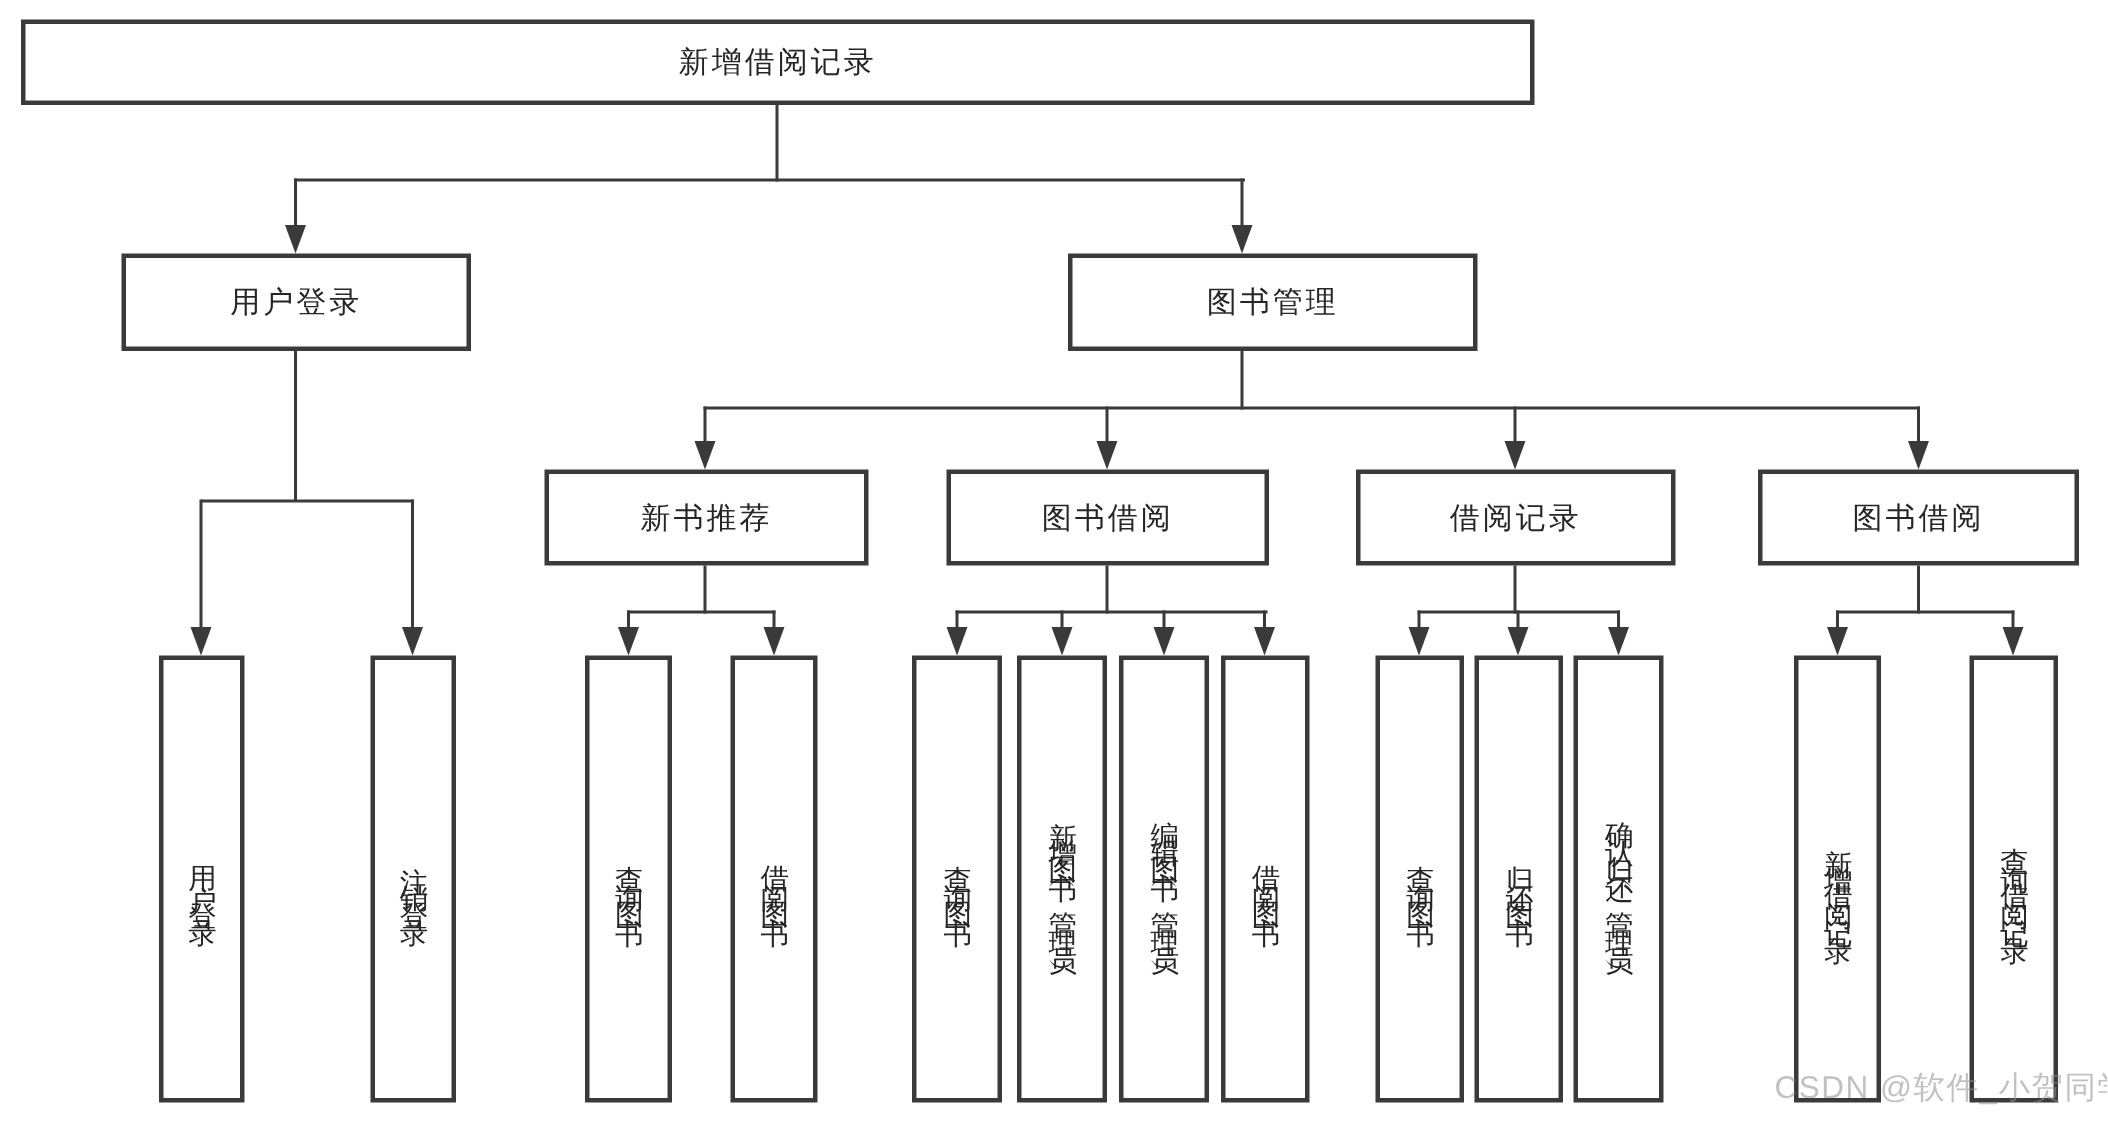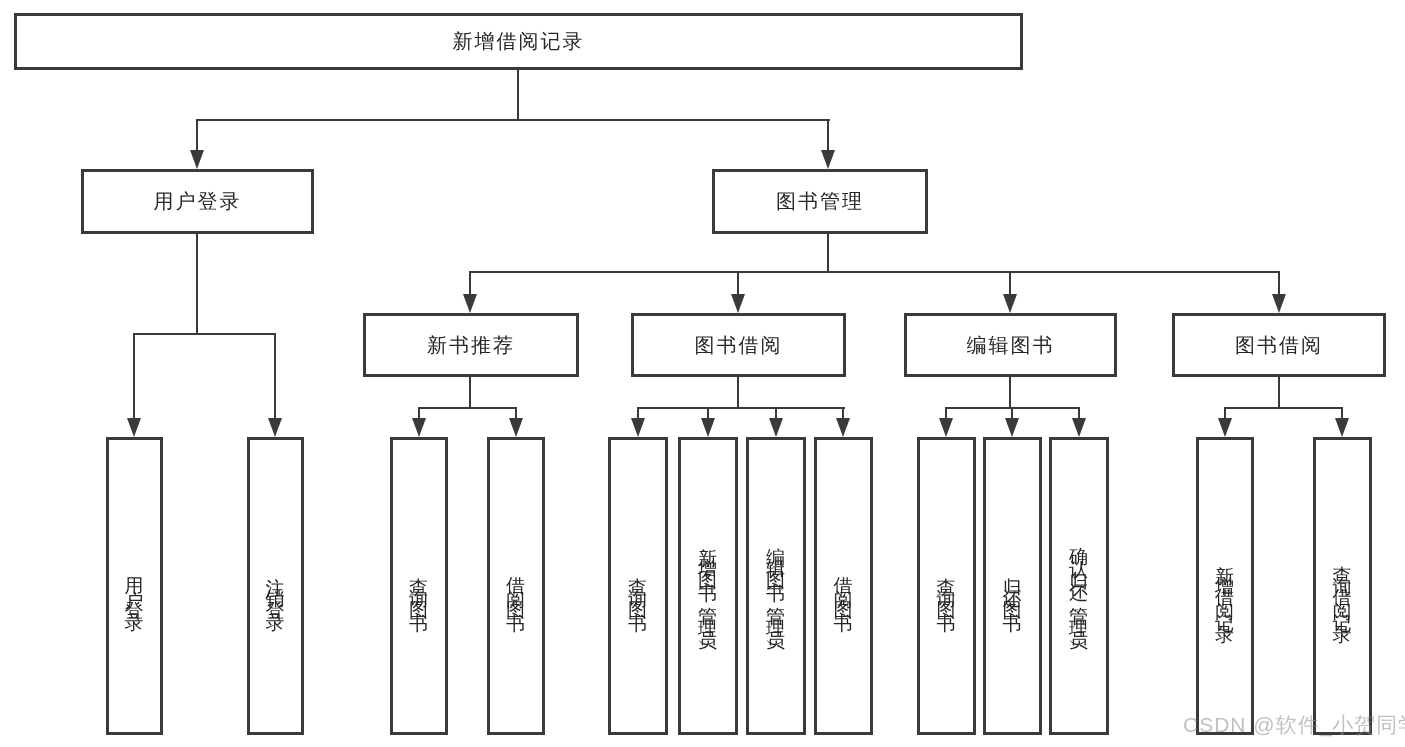--- a/index.html
+++ b/index.html
@@ -71,21 +71,21 @@
   <div class="box hbox" style="left:14px;top:13px;width:1009px;height:57px">新增借阅记录</div>
 
   <div class="vl" style="left:517px;top:69px;height:52px"></div>
   <div class="hl" style="left:196px;top:119px;width:634px"></div>
   <div class="vl" style="left:196px;top:119px;height:32px"></div>
   <div class="arr" style="left:190px;top:150px"></div>
   <div class="vl" style="left:827px;top:119px;height:32px"></div>
   <div class="arr" style="left:821px;top:150px"></div>
 
   <div class="box hbox" style="left:81px;top:169px;width:233px;height:65px">用户登录</div>
-  <div class="box hbox" style="left:712px;top:169px;width:216px;height:65px">图书管理</div>
+  <div class="box hbox" style="left:712px;top:169px;width:273px;height:65px">图书管理</div>
 
   <div class="vl" style="left:196px;top:234px;height:100px"></div>
   <div class="hl" style="left:134px;top:333px;width:142px"></div>
   <div class="vl" style="left:133px;top:333px;height:86px"></div>
   <div class="arr" style="left:127px;top:418px"></div>
   <div class="vl" style="left:274px;top:333px;height:86px"></div>
   <div class="arr" style="left:268px;top:418px"></div>
 
   <div class="vl" style="left:827px;top:234px;height:39px"></div>
   <div class="hl" style="left:469px;top:271px;width:811px"></div>
@@ -93,21 +93,21 @@
   <div class="arr" style="left:463px;top:294px"></div>
   <div class="vl" style="left:737px;top:271px;height:24px"></div>
   <div class="arr" style="left:731px;top:294px"></div>
   <div class="vl" style="left:1009px;top:271px;height:24px"></div>
   <div class="arr" style="left:1003px;top:294px"></div>
   <div class="vl" style="left:1278px;top:271px;height:24px"></div>
   <div class="arr" style="left:1272px;top:294px"></div>
 
   <div class="box hbox" style="left:363px;top:313px;width:216px;height:64px">新书推荐</div>
   <div class="box hbox" style="left:631px;top:313px;width:215px;height:64px">图书借阅</div>
-  <div class="box hbox" style="left:904px;top:313px;width:213px;height:64px">编辑图书</div>
+  <div class="box hbox" style="left:904px;top:313px;width:213px;height:64px">借阅记录</div>
   <div class="box hbox" style="left:1172px;top:313px;width:214px;height:64px">图书借阅</div>
 
   <div class="vl" style="left:469px;top:377px;height:32px"></div>
   <div class="hl" style="left:418px;top:407px;width:99px"></div>
   <div class="vl" style="left:418px;top:407px;height:12px"></div>
   <div class="arr" style="left:412px;top:418px"></div>
   <div class="vl" style="left:515px;top:407px;height:12px"></div>
   <div class="arr" style="left:509px;top:418px"></div>
 
   <div class="vl" style="left:737px;top:377px;height:32px"></div>

